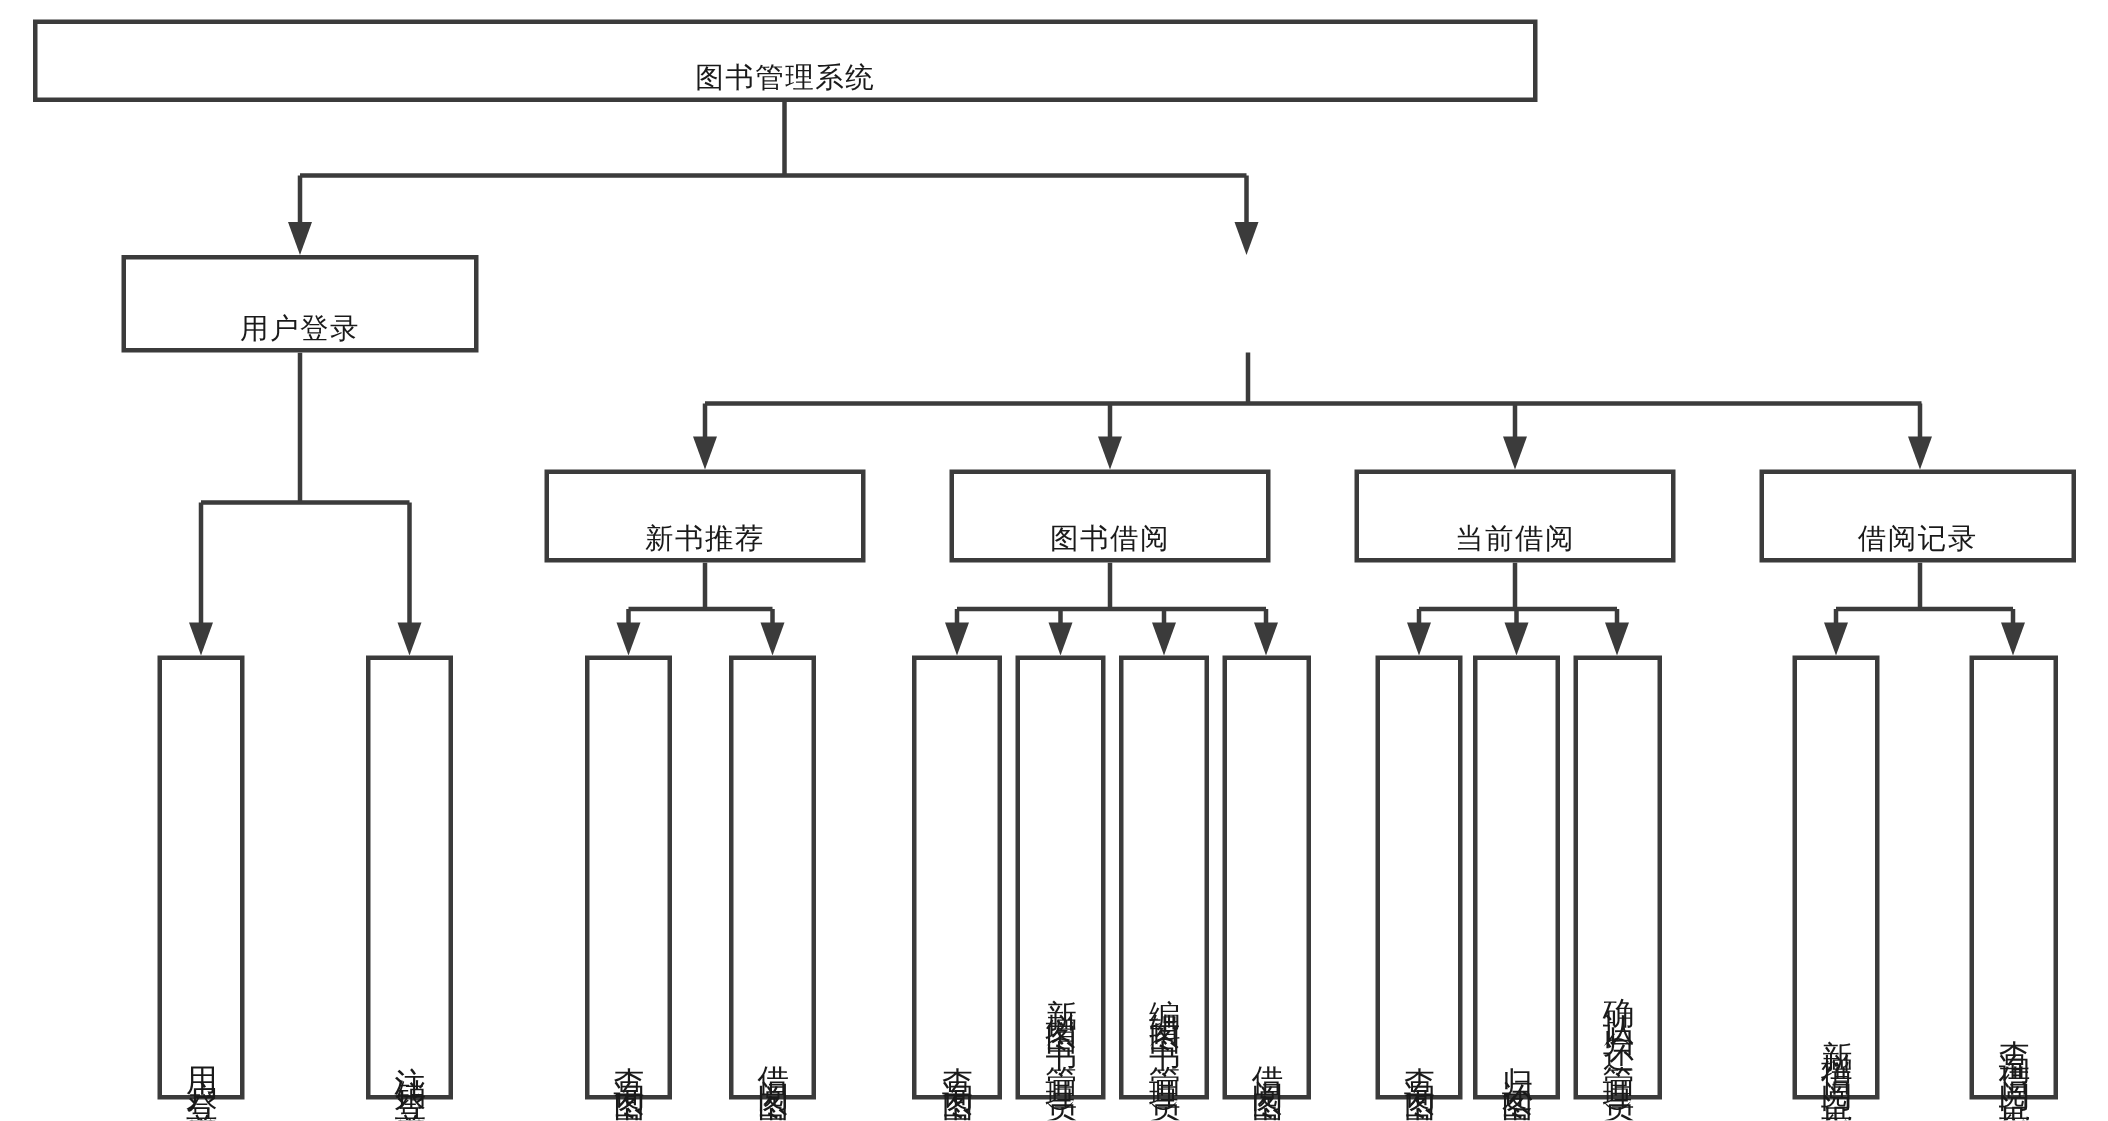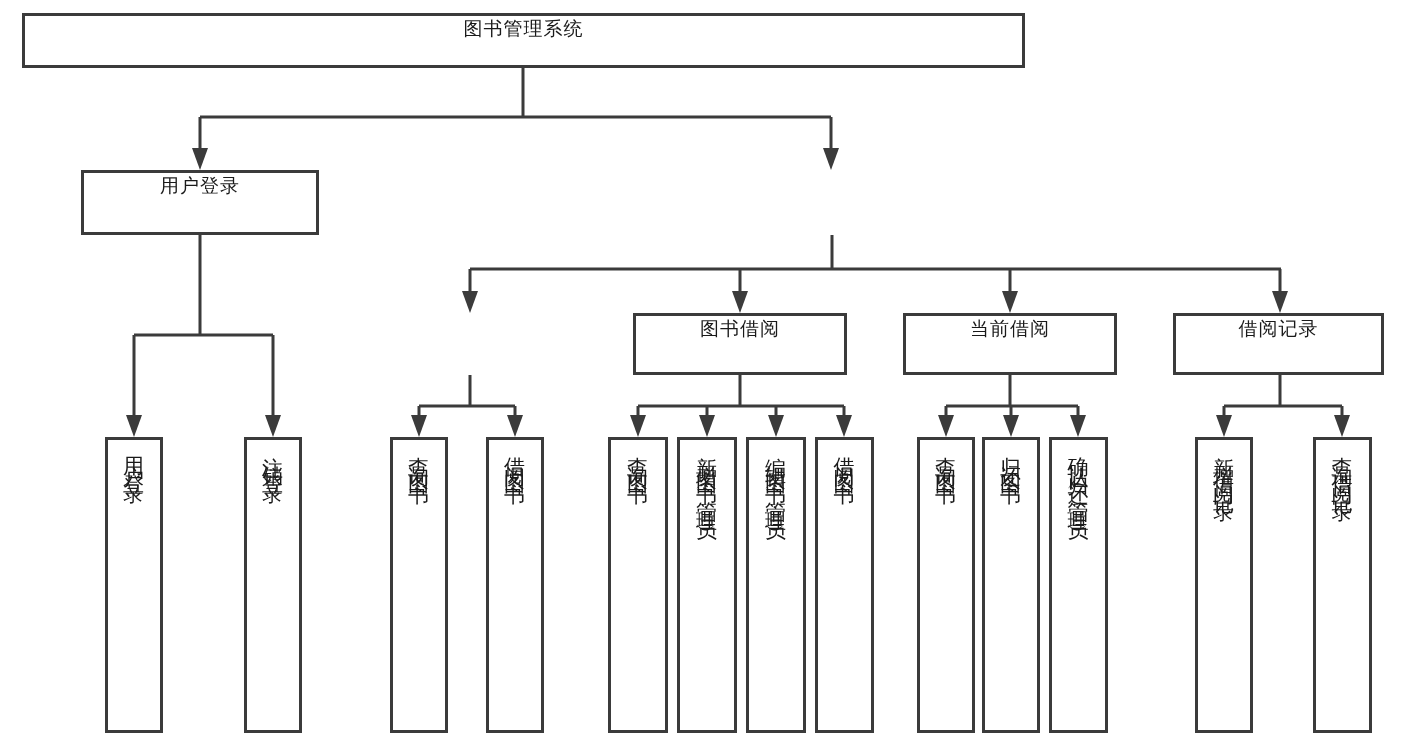--- a/index.html
+++ b/index.html
@@ -20,21 +20,21 @@
     position:absolute;
     left:0;top:0;
     width:1405px;height:747px;
   }
   .node{
     position:absolute;
     box-sizing:border-box;
     border:3px solid var(--line);
     background:#ffffff;
     display:flex;
-    align-items:flex-start;
+    align-items:flex-end;
     justify-content:center;
     color:var(--text);
   }
   .h-node{
     font-size:19px;
     letter-spacing:1px;
     white-space:nowrap;
   }
   .v-node .v-label{
     writing-mode:vertical-rl;
@@ -102,20 +102,23 @@
   </svg>
 
   <div class="node h-node" style="left:22px;top:13px;width:1003px;height:55px">
     <span>图书管理系统</span>
   </div>
 
   <div class="node h-node" style="left:81px;top:170px;width:238px;height:65px">
     <span>用户登录</span>
   </div>
 
+  <div class="node h-node" style="left:363px;top:313px;width:214px;height:62px">
+    <span>新书推荐</span>
+  </div>
   <div class="node h-node" style="left:633px;top:313px;width:214px;height:62px">
     <span>图书借阅</span>
   </div>
   <div class="node h-node" style="left:903px;top:313px;width:214px;height:62px">
     <span>当前借阅</span>
   </div>
   <div class="node h-node" style="left:1173px;top:313px;width:211px;height:62px">
     <span>借阅记录</span>
   </div>
 

